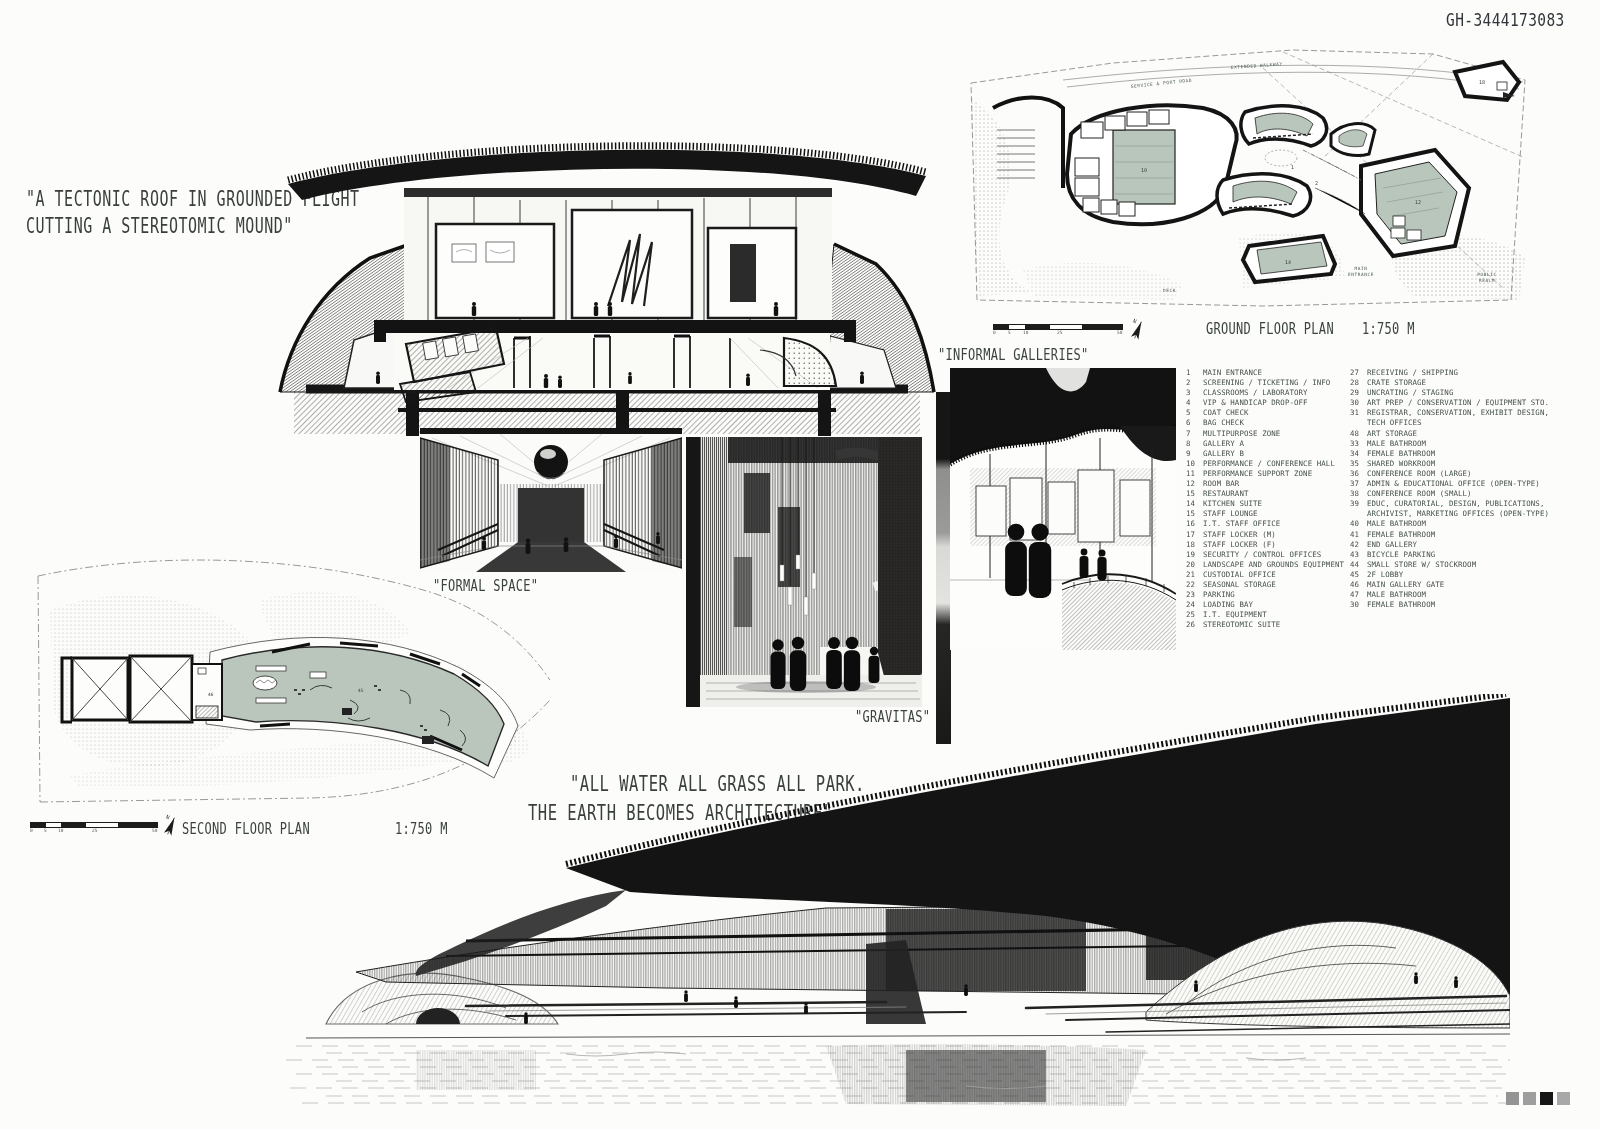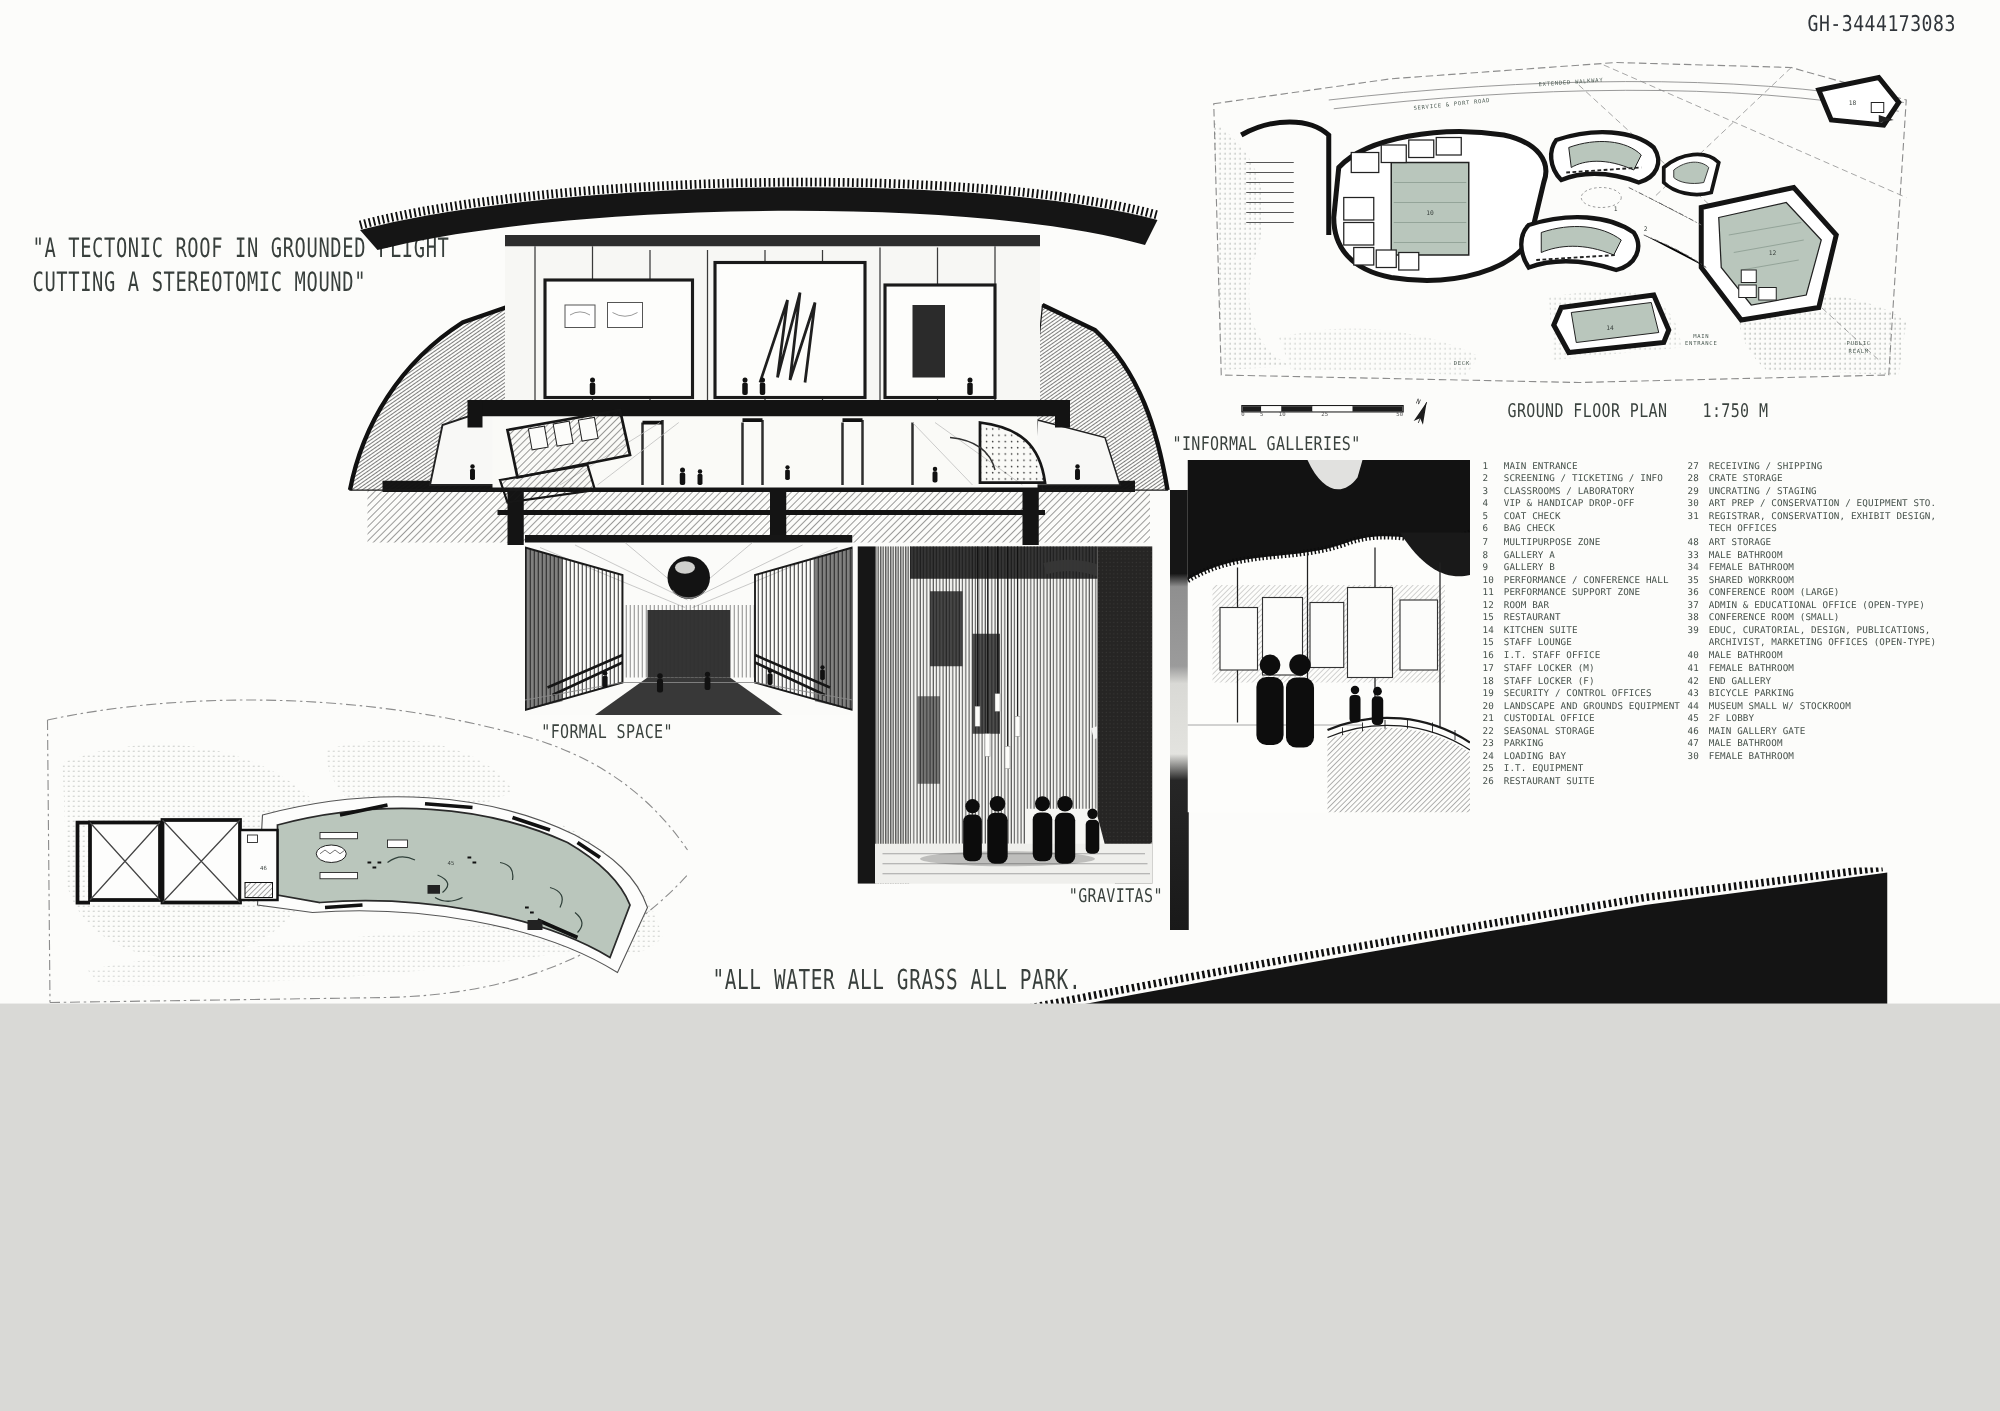--- a/index.html
+++ b/index.html
@@ -1,16 +1,16 @@
 <!DOCTYPE html>
 <html><head>
 <meta charset="utf-8">
 <style>
   html,body{margin:0;padding:0;background:#d9d9d6;}
-  #board{position:relative;width:1600px;height:803px;background:#fcfcfa;overflow:hidden;
+  #board{position:relative;width:1600px;height:1129px;background:#fcfcfa;overflow:hidden;
          font-family:"DejaVu Sans Mono",monospace;color:#1a1a1a;}
   .abs{position:absolute;}
   .arch{font-family:"DejaVu Sans Mono",monospace;transform-origin:0 0;}
   .quote{font-size:15px;line-height:19px;letter-spacing:.5px;color:#383f3c;transform:scaleY(1.42);}
   .quote2{font-size:15.5px;line-height:20px;letter-spacing:.5px;color:#383f3c;transform:scaleY(1.42);}
   .qline{white-space:nowrap;}
   .cap{font-size:12px;letter-spacing:.3px;color:#3a423e;transform:scaleY(1.25);white-space:nowrap;}
   .idcode{font-size:14.5px;letter-spacing:.4px;color:#30353a;transform:scaleY(1.2);}
   .legend-col{display:flex;flex-direction:column;}
   .legend-row{display:flex;font-size:7.4px;line-height:10.1px;color:#46514b;letter-spacing:.1px;}
@@ -362,21 +362,21 @@
       <div class="legend-row">
         <span class="legend-num">24</span>
         <span class="legend-label">LOADING BAY</span>
       </div>
       <div class="legend-row">
         <span class="legend-num">25</span>
         <span class="legend-label">I.T. EQUIPMENT</span>
       </div>
       <div class="legend-row">
         <span class="legend-num">26</span>
-        <span class="legend-label">RESTAURANT SUITE</span>
+        <span class="legend-label">STEREOTOMIC SUITE</span>
       </div>
     </div>
   <div class="abs legend-col" style="left:1350px;top:368px;width:200px" id="legend-col-2">
       <div class="legend-row">
         <span class="legend-num">27</span>
         <span class="legend-label">RECEIVING / SHIPPING</span>
       </div>
       <div class="legend-row">
         <span class="legend-num">28</span>
         <span class="legend-label">CRATE STORAGE</span>
@@ -436,21 +436,21 @@
       <div class="legend-row">
         <span class="legend-num">42</span>
         <span class="legend-label">END GALLERY</span>
       </div>
       <div class="legend-row">
         <span class="legend-num">43</span>
         <span class="legend-label">BICYCLE PARKING</span>
       </div>
       <div class="legend-row">
         <span class="legend-num">44</span>
-        <span class="legend-label">MUSEUM SMALL W/ STOCKROOM</span>
+        <span class="legend-label">SMALL STORE W/ STOCKROOM</span>
       </div>
       <div class="legend-row">
         <span class="legend-num">45</span>
         <span class="legend-label">2F LOBBY</span>
       </div>
       <div class="legend-row">
         <span class="legend-num">46</span>
         <span class="legend-label">MAIN GALLERY GATE</span>
       </div>
       <div class="legend-row">

